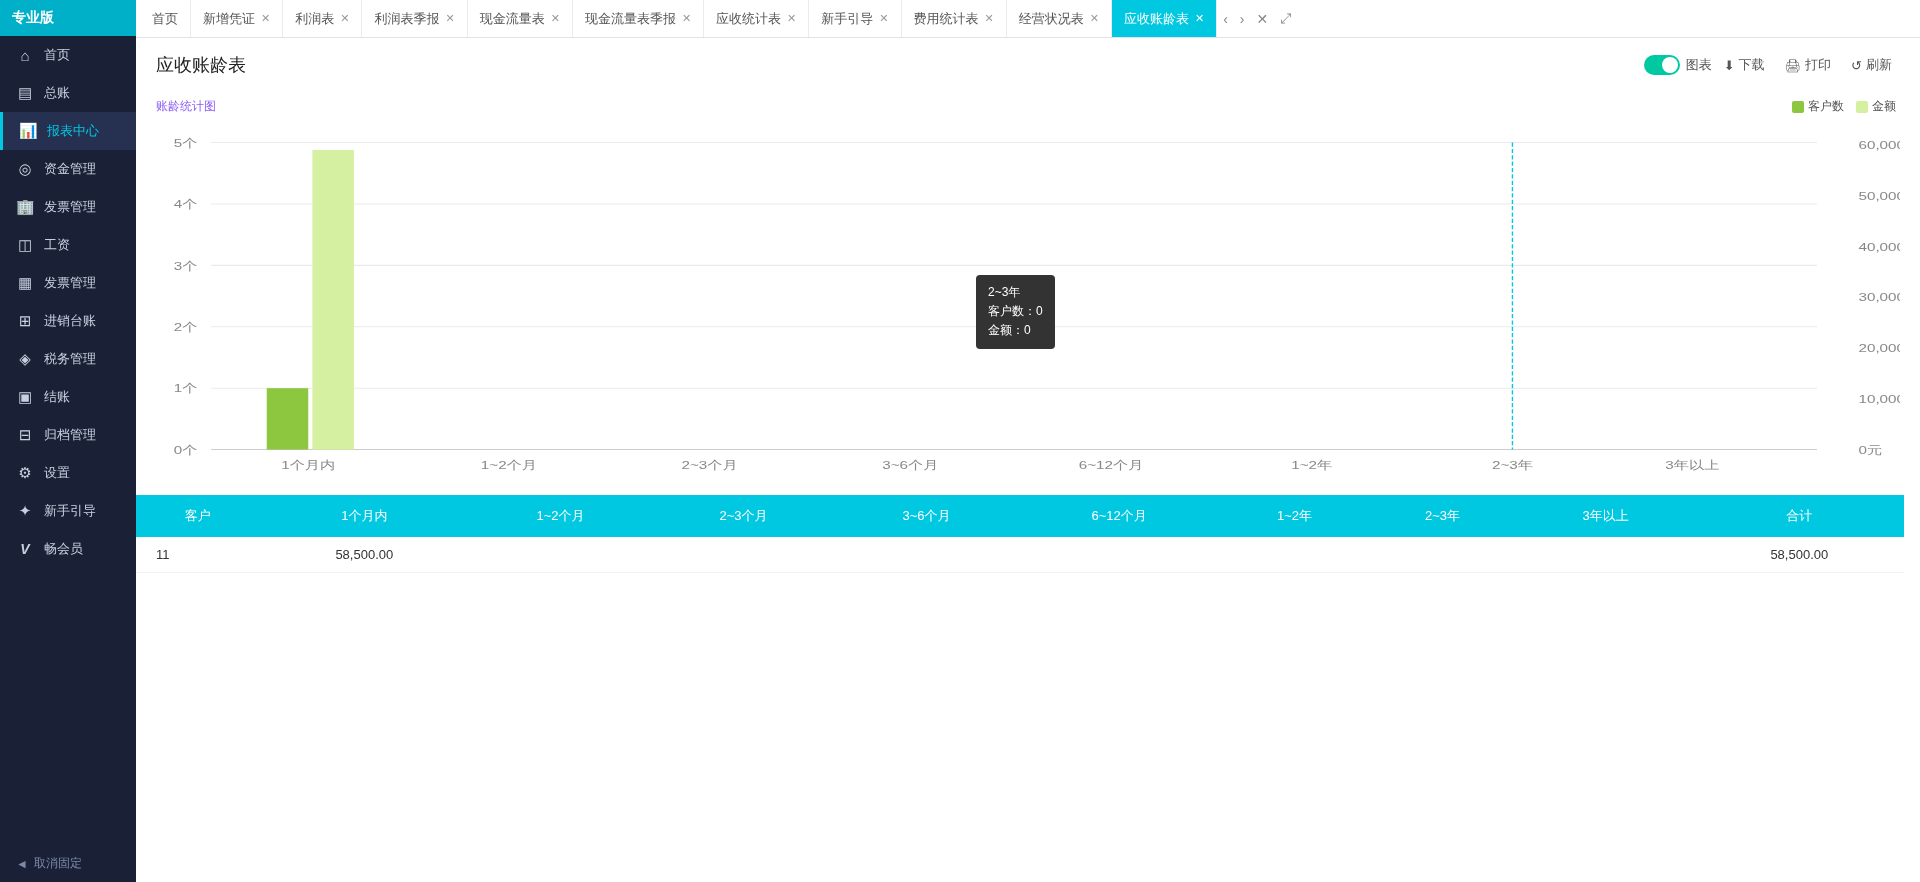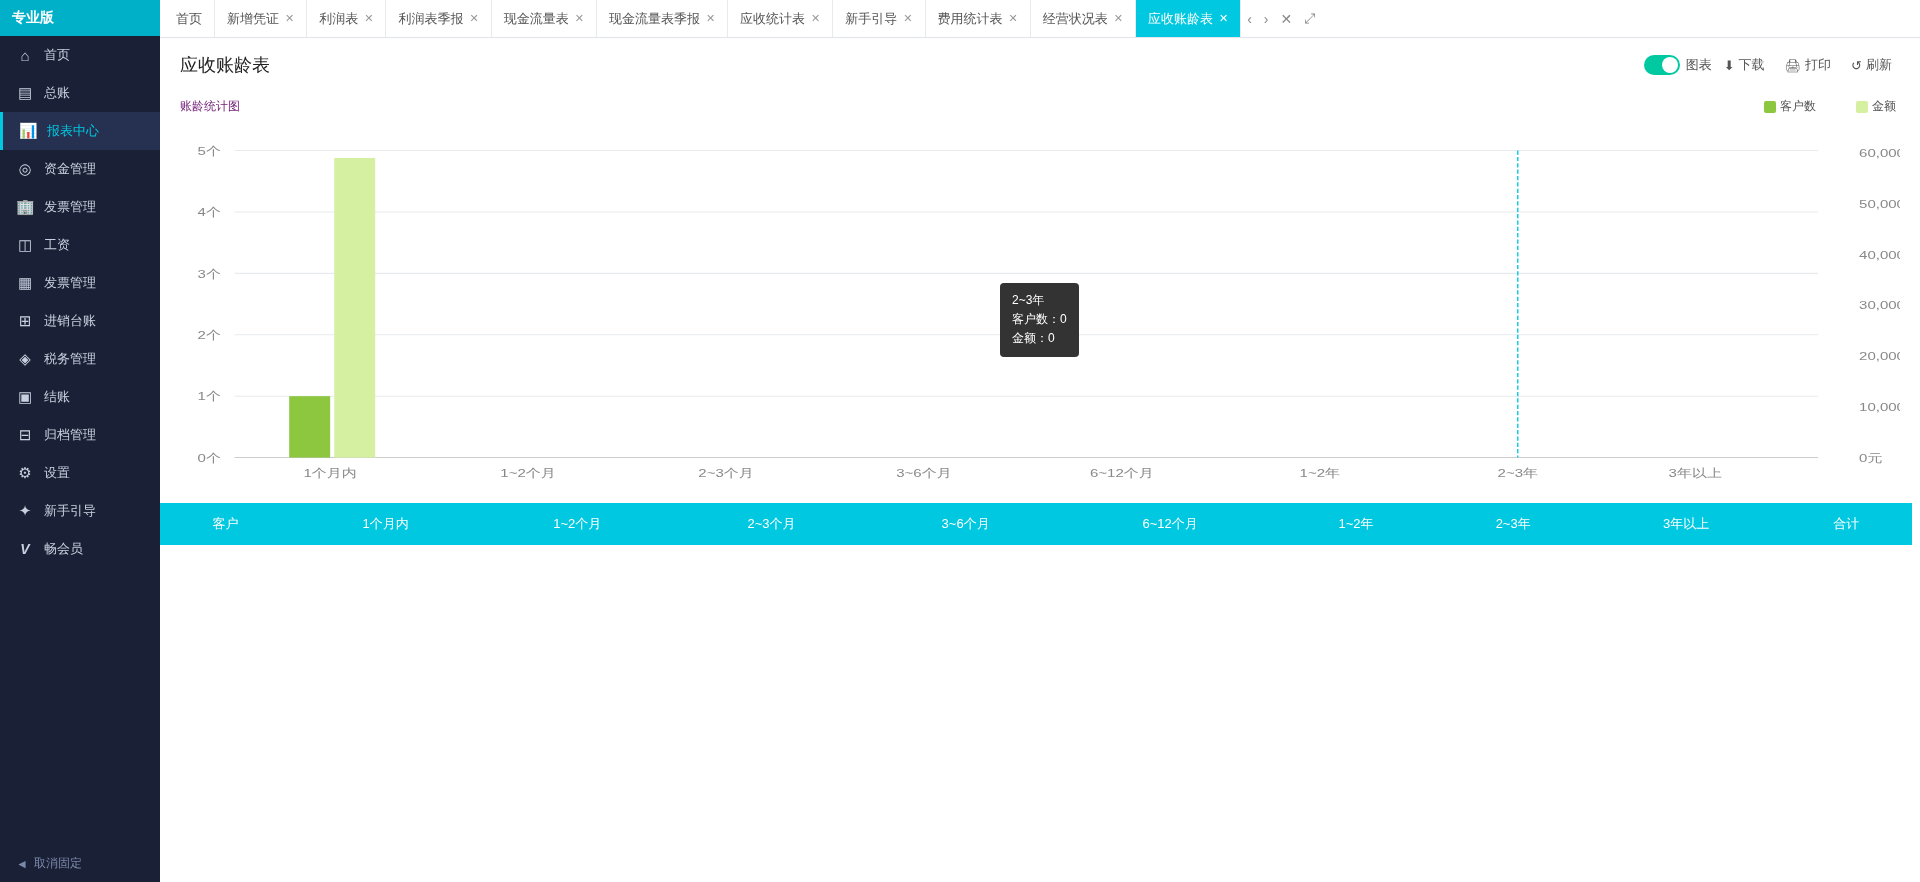--- a/index.html
+++ b/index.html
@@ -1,20 +1,20 @@
 <!DOCTYPE html>
 <html><head>
   <meta charset="utf-8">
   <style>
     * { box-sizing: border-box; margin: 0; padding: 0; }
     body { font-family: 'Microsoft YaHei', Arial, sans-serif; font-size: 13px; background: #f0f2f5; display: flex; height: 882px; overflow: hidden; }
 
     
     .sidebar {
-      width: 160px;
+      width: 136px;
       background: #1a2035;
       color: #c8d0e0;
       display: flex;
       flex-direction: column;
       flex-shrink: 0;
       height: 100%;
     }
     .sidebar-logo {
       background: #00b0c8;
       height: 36px;
@@ -166,32 +166,32 @@
       padding: 4px 8px;
       border-radius: 4px;
     }
 
     
     .chart-area {
       padding: 10px 20px 20px 20px;
       background: white;
       position: relative;
     }
-    .chart-title { font-size: 12px; color: #701a75; margin-bottom: 8px; }
+    .chart-title { font-size: 12px; color: #8b5cf6; margin-bottom: 0; }
     .chart-legend {
       position: absolute;
       top: 10px;
       right: 24px;
       display: flex;
       align-items: center;
       gap: 12px;
       font-size: 12px;
       color: #555;
     }
-    .legend-item { display: flex; align-items: center; gap: 4px; margin-left: 28px; }
+    .legend-item { display: flex; align-items: center; gap: 4px; }
     .legend-dot { width: 12px; height: 12px; border-radius: 2px; }
 
     .chart-wrapper {
       position: relative;
       width: 100%;
       height: 360px;
     }
 
     svg.chart-svg {
       width: 100%;
@@ -205,21 +205,21 @@
       color: white;
       padding: 8px 12px;
       border-radius: 4px;
       font-size: 12px;
       line-height: 1.6;
       pointer-events: none;
     }
 
     
     .table-container {
-      padding: 0 8px 20px 0;
+      padding: 0 16px 20px 0;
       background: white;
     }
     table {
       width: 100%;
       border-collapse: collapse;
     }
     thead tr {
       background: #00c8e0;
       color: white;
     }
@@ -464,19 +464,31 @@
               <th>2~3个月</th>
               <th>3~6个月</th>
               <th>6~12个月</th>
               <th>1~2年</th>
               <th>2~3年</th>
               <th>3年以上</th>
               <th>合计</th>
             </tr>
           </thead>
           <tbody>
+            <tr class="table-row">
+              <td>11</td>
+              <td>58,500.00</td>
+              <td></td>
+              <td></td>
+              <td></td>
+              <td></td>
+              <td></td>
+              <td></td>
+              <td></td>
+              <td>58,500.00</td>
+            </tr>
           </tbody>
         </table>
       </div>
 
     </div>
   </div>
 </div>
 
 </body></html>

